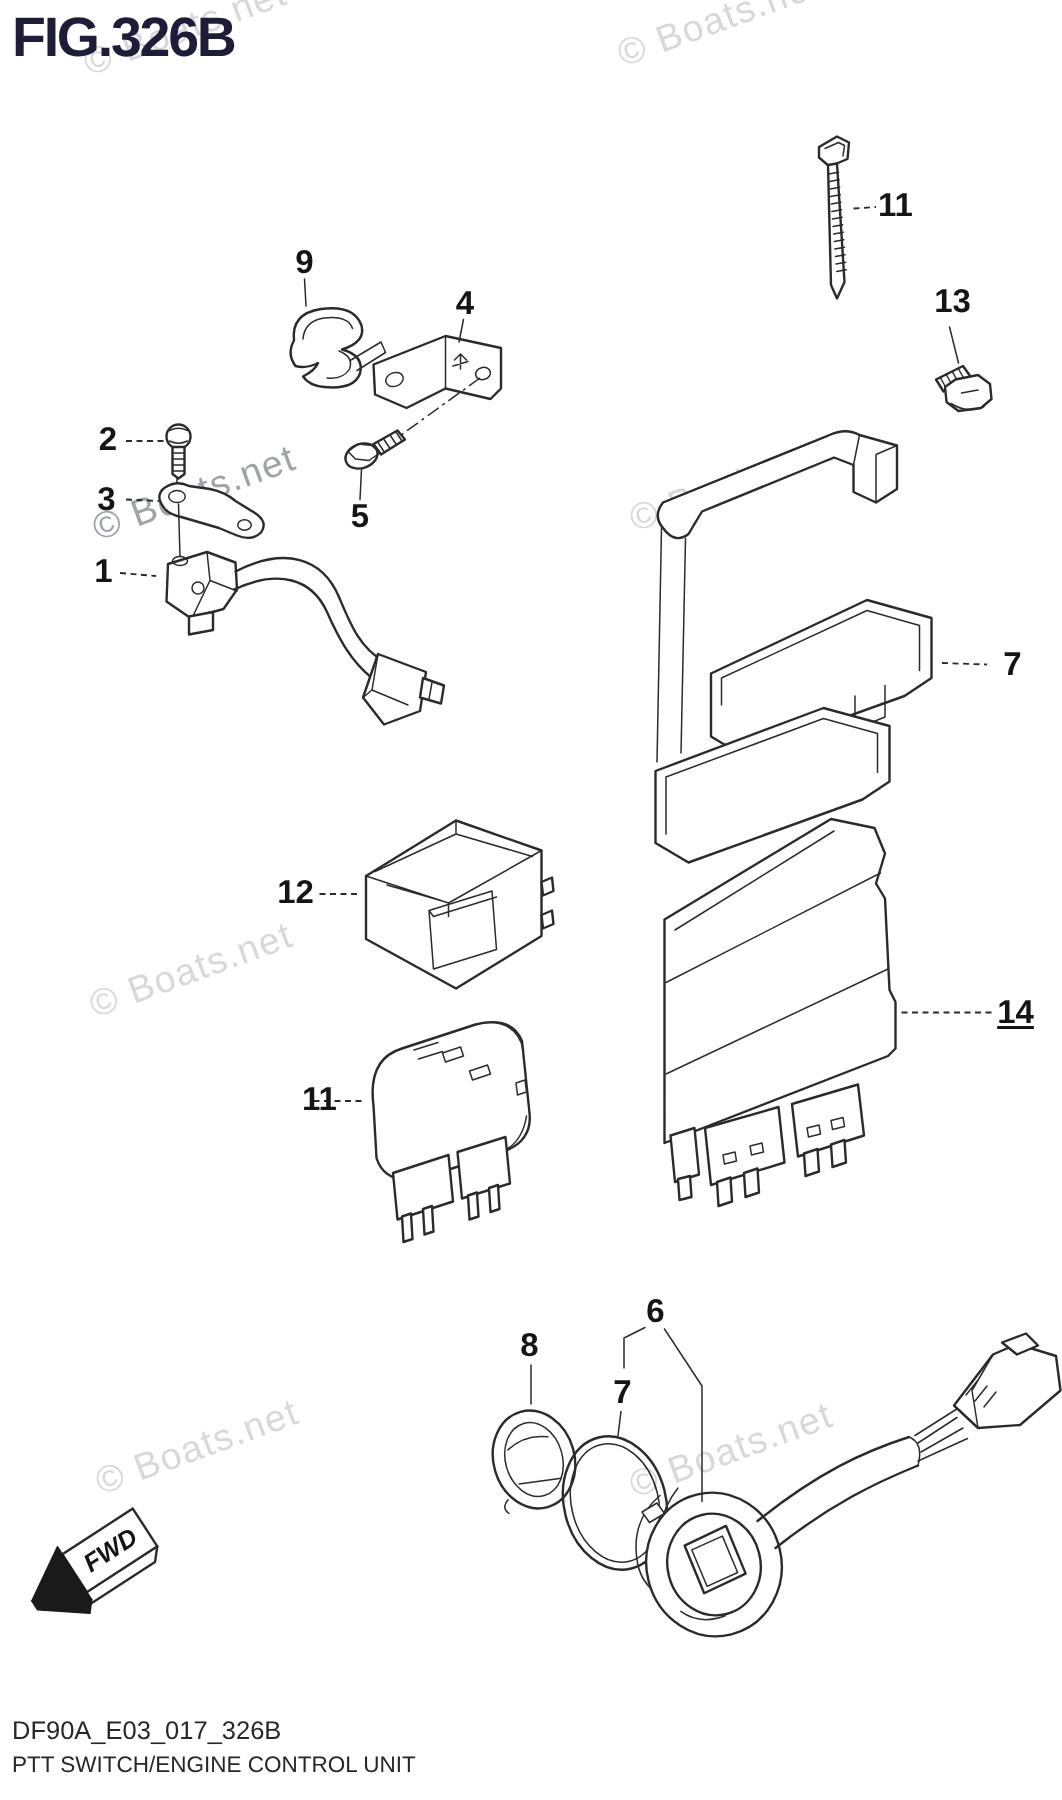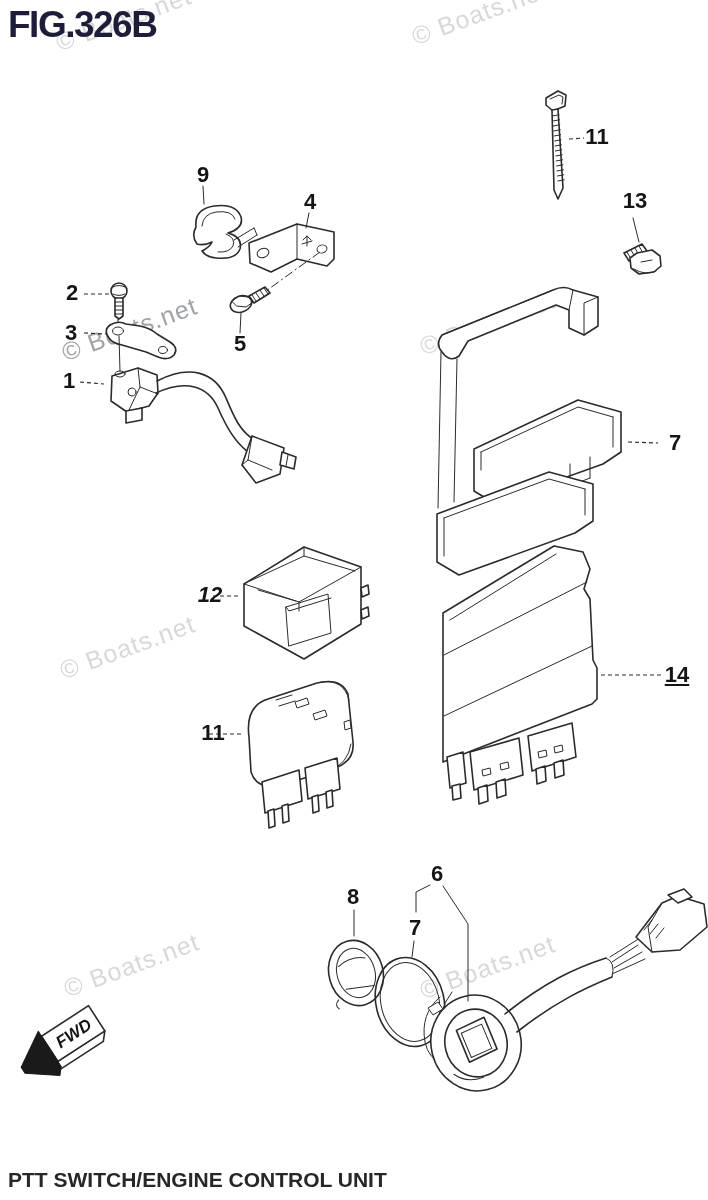--- a/index.html
+++ b/index.html
@@ -18,21 +18,21 @@
   svg .ln{fill:none;stroke:#2b2b2b;stroke-width:1.6;stroke-linejoin:round;stroke-linecap:round;}
   svg .fw{fill:#ffffff;stroke:#2b2b2b;stroke-width:1.6;stroke-linejoin:round;}
   svg .thin{stroke-width:1;}
   svg .dash{fill:none;stroke:#2b2b2b;stroke-width:1.2;stroke-dasharray:4 3;}
   svg .ddot{fill:none;stroke:#2b2b2b;stroke-width:1;stroke-dasharray:9 3 2 3;}
   svg .blk{fill:#1a1a1a;stroke:#1a1a1a;stroke-linejoin:round;}
   .fwd-text{position:absolute;left:50px;top:1024px;width:48px;text-align:center;
       font-size:17px;font-style:italic;font-weight:800;color:#141414;
       transform:rotate(-33deg);z-index:4;}
   .footer-code{position:absolute;left:8px;top:1144px;font-size:17px;color:#272727;z-index:3;}
-  .footer-caption{position:absolute;left:8px;top:1168px;font-size:21px;color:#272727;z-index:3;font-weight:bold;}
+  .footer-caption{position:absolute;left:8px;top:1168px;font-size:15px;color:#272727;z-index:3;}
 </style>
 </head>
 <body>
 
 <div class="stage">
 
   <div class="wm" style="left:52px;top:30px;">© Boats.net</div>
   <div class="wm" style="left:408px;top:24px;">© Boats.net</div>
   <div class="wm dark" style="left:58px;top:340px;">© Boats.net</div>
   <div class="wm" style="left:416px;top:334px;">© Boats.net</div>
@@ -212,22 +212,23 @@
   <div class="plabel" style="left:72px;top:293px;">2</div>
   <div class="plabel" style="left:71px;top:333px;">3</div>
   <div class="plabel" style="left:310px;top:202px;">4</div>
   <div class="plabel" style="left:240px;top:344px;">5</div>
   <div class="plabel" style="left:437px;top:874px;">6</div>
   <div class="plabel" style="left:415px;top:928px;">7</div>
   <div class="plabel" style="left:353px;top:897px;">8</div>
   <div class="plabel" style="left:203px;top:175px;">9</div>
   <div class="plabel" style="left:597px;top:137px;">11</div>
   <div class="plabel" style="left:213px;top:733px;">11</div>
-  <div class="plabel" style="left:210px;top:595px;font-style:italic;">12</div>
+  <div class="plabel" style="left:197px;top:595px;">12</div>
   <div class="plabel" style="left:635px;top:201px;">13</div>
   <div class="plabel" style="left:677px;top:675px;text-decoration:underline;">14</div>
   <div class="plabel" style="left:675px;top:443px;">7</div>
 
   <div class="fwd-text">FWD</div>
 
+  <div class="footer-code">DF90A_E03_017_326B</div>
   <div class="footer-caption">PTT SWITCH/ENGINE CONTROL UNIT</div>
 
 </div>
 
 </body></html>

